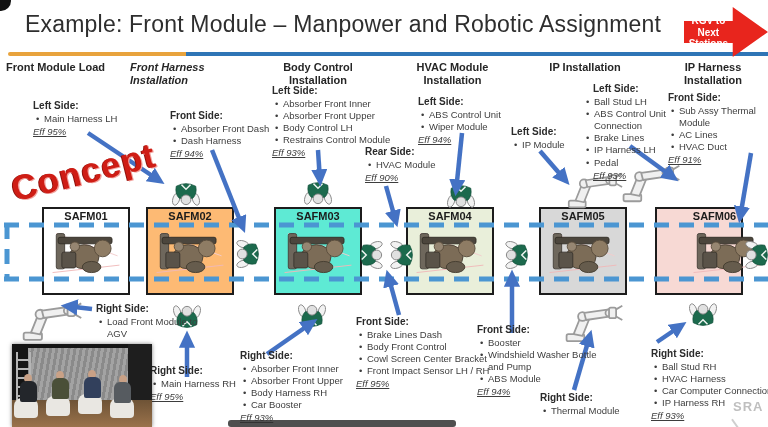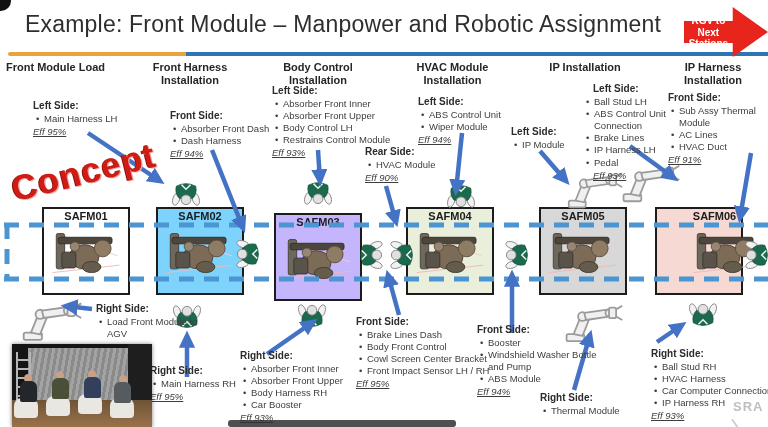--- a/index.html
+++ b/index.html
@@ -113,47 +113,47 @@
   <div class="title">Example: Front Module – Manpower and Robotic Assignment</div>
 
   <div class="rgv">
     <span>RGV to Next Stations</span>
   </div>
 
   <div class="rule rule-orange"></div>
   <div class="rule rule-blue"></div>
 
   <div class="colh" style="left:6px;width:132px;">Front Module Load</div>
-  <div class="colh" style="left:130px;width:120px;text-align:center;">Front Harness Installation</div>
+  <div class="colh" style="left:130px;width:120px;text-align:left;font-style:italic;">Front Harness Installation</div>
   <div class="colh" style="left:258px;width:120px;text-align:center;">Body Control Installation</div>
   <div class="colh" style="left:390px;width:125px;text-align:center;">HVAC Module Installation</div>
   <div class="colh" style="left:525px;width:120px;text-align:center;">IP Installation</div>
   <div class="colh" style="left:656px;width:114px;text-align:center;">IP Harness Installation</div>
 
   <svg class="overlay z2">
     <g stroke="#4b96d2" stroke-width="5" stroke-dasharray="15 10" fill="none">
       <line x1="4" y1="225" x2="768" y2="225"></line>
       <line x1="4" y1="279" x2="768" y2="279"></line>
       <line x1="7" y1="224" x2="7" y2="280"></line>
     </g>
   </svg>
 
   <div class="station" style="left: 10px; background: rgb(255, 255, 255); margin-left: 32px;">
     <div class="station-label">SAFM01</div>
     <svg class="module-svg">
         <use href="#module"></use>
       </svg>
   </div>
-  <div class="station" style="left: 156px; background: #7dd3fc;">
+  <div class="station" style="left: 146px; background: #fdba74;">
     <div class="station-label">SAFM02</div>
     <svg class="module-svg">
         <use href="#module"></use>
       </svg>
   </div>
-  <div class="station" style="left: 274px; background: #c4b5fd; margin-top: 6px;">
+  <div class="station" style="left: 274px; background: #5eead4;">
     <div class="station-label">SAFM03</div>
     <svg class="module-svg">
         <use href="#module"></use>
       </svg>
   </div>
   <div class="station" style="left: 406px; background: rgb(233, 239, 218);">
     <div class="station-label">SAFM04</div>
     <svg class="module-svg">
         <use href="#module"></use>
       </svg>

